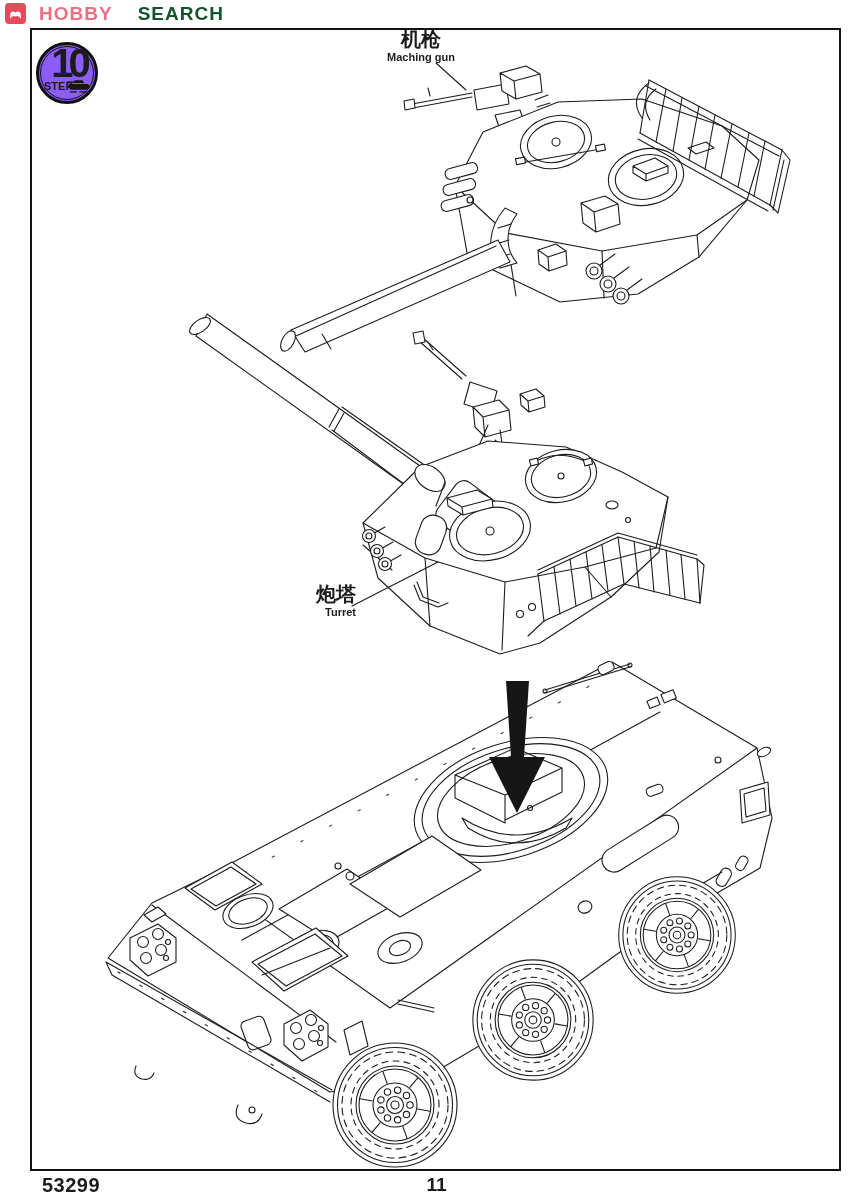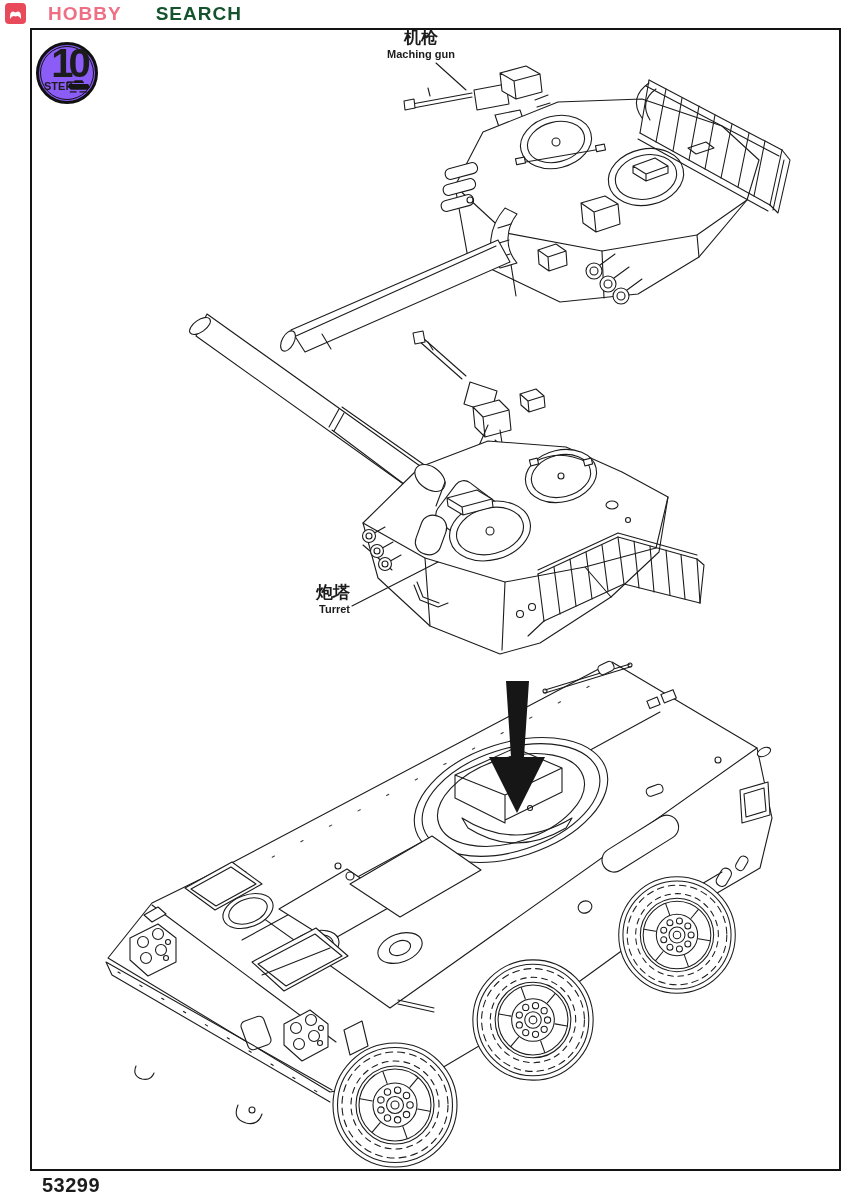--- a/index.html
+++ b/index.html
@@ -2,39 +2,39 @@
 <html><head>
 <meta charset="utf-8">
 <style>
   html,body{margin:0;padding:0;background:#e9e9e9;}
   .page{
     position:relative;width:863px;height:1200px;background:#ffffff;
     font-family:"Liberation Sans","DejaVu Sans",sans-serif;color:#1c1c1c;
     overflow:hidden;margin:0 auto;
   }
   
-  .brand{position:absolute;top:3px;left:5px;display:flex;align-items:center;gap:22px;}
+  .brand{position:absolute;top:3px;left:5px;display:flex;align-items:center;gap:13px;}
   .brand-icon{width:21px;height:21px;border-radius:4px;background:#e8495b;position:relative;flex:0 0 auto;}
   .brand-icon svg{position:absolute;inset:0;}
   .brand-text{font-size:19px;font-weight:bold;letter-spacing:1px;line-height:21px;white-space:nowrap;}
   .brand-primary{color:#ee6e84;}
   .brand-secondary{color:#14532d;margin-left:12px;}
   
   .sheet-border{position:absolute;left:30px;top:28px;width:811px;height:1143px;border:2px solid #141414;box-sizing:border-box;}
   
   .step-badge{position:absolute;left:36px;top:42px;width:62px;height:62px;border:3px solid #111;border-radius:50%;box-sizing:border-box;background:#8b5cf6;}
   .step-badge::after{content:"";position:absolute;inset:1px;border:1px solid #111;border-radius:50%;}
   .step-number{position:absolute;top:-2px;left:50%;transform:translateX(-46%);font-size:40px;font-weight:900;letter-spacing:-5px;line-height:1;z-index:2;}
   .step-label{position:absolute;bottom:9px;left:5px;font-size:11px;font-weight:900;letter-spacing:0;z-index:2;}
   .step-tank{position:absolute;bottom:8px;right:4px;width:25px;height:14px;z-index:2;}
   
   .art{position:absolute;left:0;top:0;}
   
   .callout{position:absolute;line-height:1.15;z-index:3;}
-  .callout .zh{font-family:"DejaVu Sans","Liberation Sans",sans-serif;font-size:17px;font-weight:600;}
+  .callout .zh{font-family:"DejaVu Sans","Liberation Sans",sans-serif;font-size:20px;font-weight:600;}
   .callout .en{font-size:11px;font-weight:bold;}
   .callout-mg{left:366px;top:28px;width:110px;text-align:center;}
   .callout-turret{left:316px;top:583px;text-align:right;}
   
   .kit-number{position:absolute;left:42px;top:1174px;font-size:20px;font-weight:bold;letter-spacing:0.5px;}
   .page-number{position:absolute;left:30px;top:1174px;width:813px;text-align:center;font-size:19px;font-weight:bold;}
   
   .ln{fill:none;stroke:#1c1c1c;stroke-width:1.1;stroke-linecap:round;stroke-linejoin:round;}
   .wh{fill:#ffffff;}
   .ink{fill:#161616;stroke:none;}
@@ -371,14 +371,15 @@
   <div class="callout callout-mg">
     <div class="zh">机枪</div>
     <div class="en">Maching gun</div>
   </div>
   <div class="callout callout-turret">
     <div class="zh">炮塔</div>
     <div class="en">Turret</div>
   </div>
 
   <div class="kit-number">53299</div>
+  <div class="page-number">11</div>
 
 </div>
 
 </body></html>

